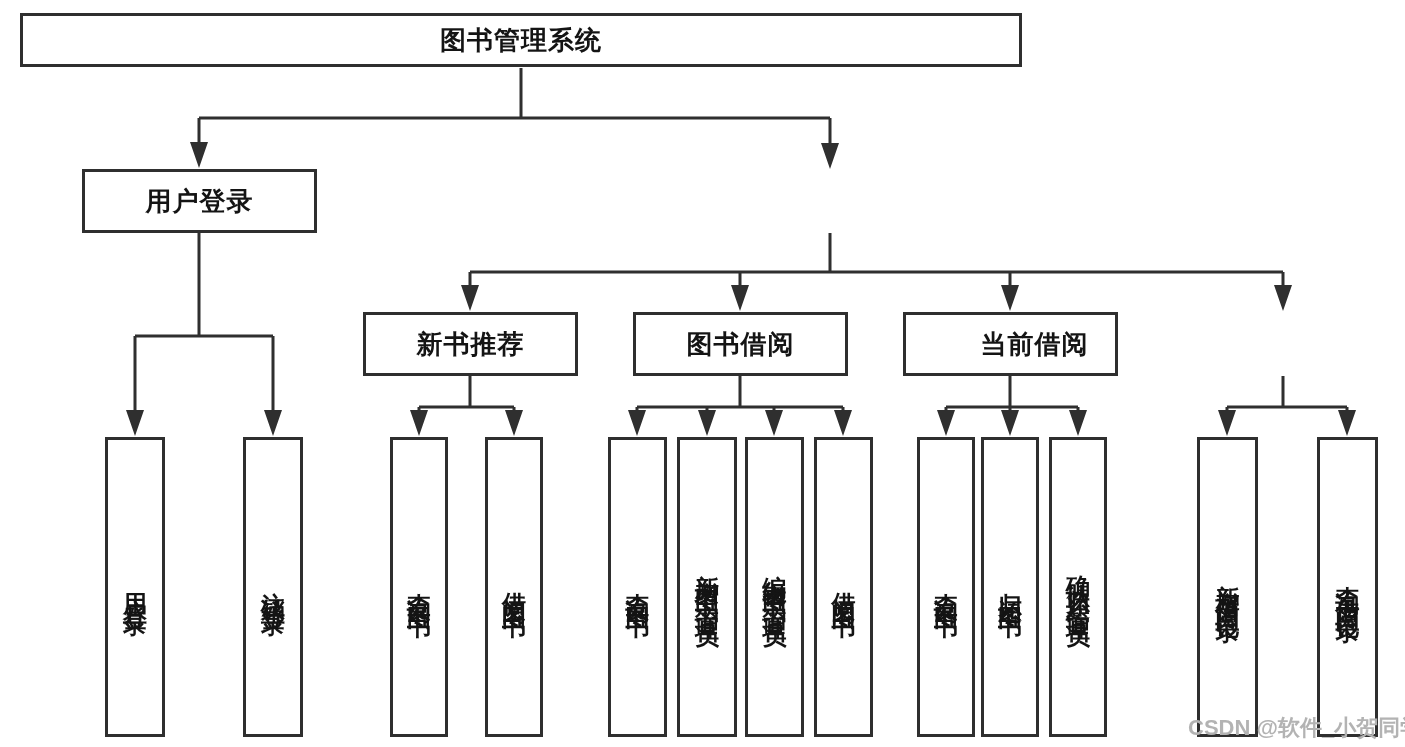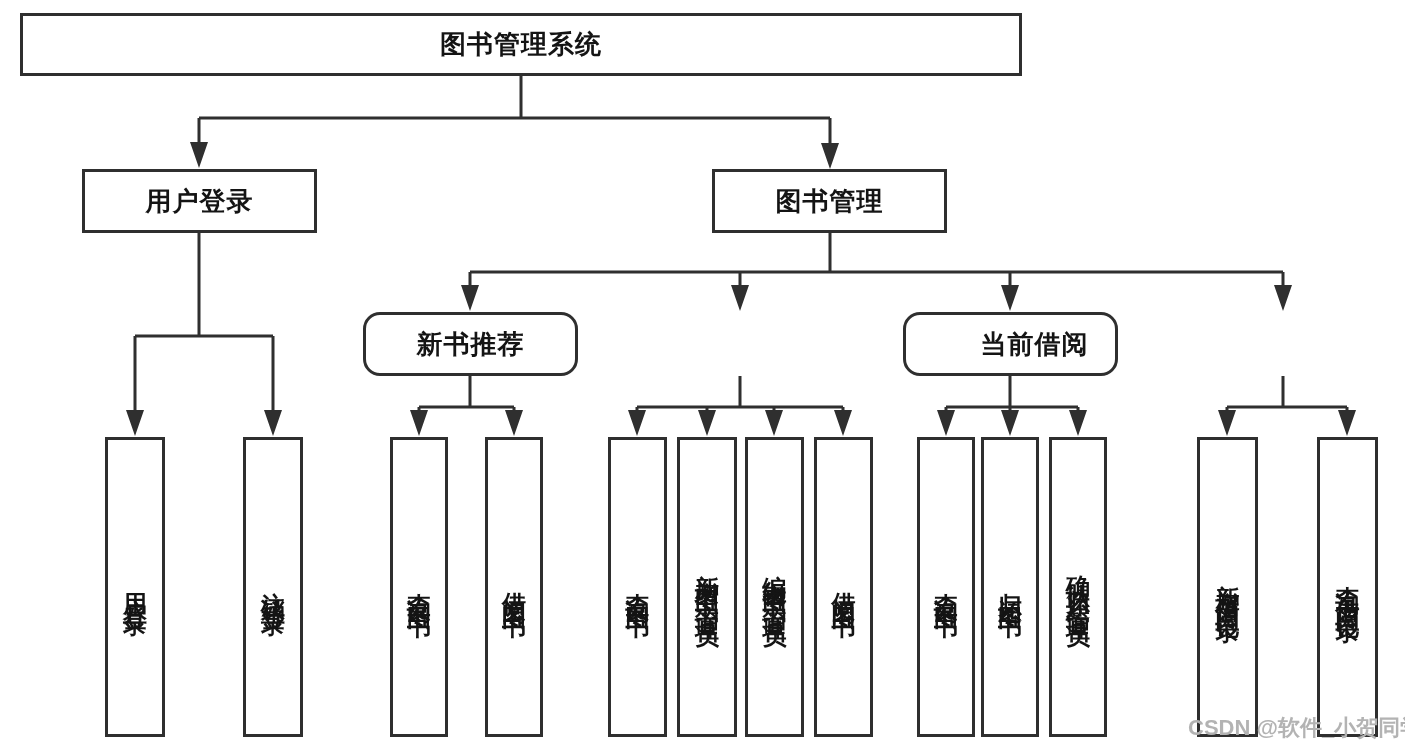--- a/index.html
+++ b/index.html
@@ -42,23 +42,23 @@
     top: 437px;
     height: 300px;
     font-size: 24px;
   }
   .node.v .vtext {
     writing-mode: vertical-rl;
     letter-spacing: 7px;
     line-height: 1;
     white-space: nowrap;
   }
-  .root   { left: 20px;  top: 13px;  width: 1002px; height: 63px; }
+  .root   { left: 20px;  top: 13px;  width: 1002px; height: 54px; }
   .lvl2   { height: 64px; top: 169px; width: 235px; }
-  .lvl3   { height: 64px; top: 312px; width: 215px; border-radius: 17px; }
+  .lvl3   { height: 64px; top: 312px; width: 215px; }
   #watermark {
     position: absolute;
     left: 1188px;
     top: 713px;
     font-size: 22px;
     letter-spacing: 0px;
     color: #b3b3b3;
     font-weight: 600;
     white-space: nowrap;
     z-index: 5;
@@ -124,26 +124,26 @@
              M1347 436 l-9 -26 h18 z"></path>
   </svg>
 
   <div class="node h root">
     <span>图书管理系统</span>
   </div>
 
   <div class="node h lvl2" style="left:82px;">
     <span>用户登录</span>
   </div>
-  <div class="node h lvl2" style="left:712px;">
-    <span>图书管理</span>
-  </div>
 
   <div class="node h lvl3" style="left:363px;">
     <span>新书推荐</span>
+  </div>
+  <div class="node h lvl3" style="left:633px;">
+    <span>图书借阅</span>
   </div>
   <div class="node h lvl3" style="left:903px;padding-left:48px;">
     <span>当前借阅</span>
   </div>
 
   <div class="node v" style="left:105px;width:60px;">
     <span class="vtext">用户登录</span>
   </div>
   <div class="node v" style="left:243px;width:60px;">
     <span class="vtext">注销登录</span>

